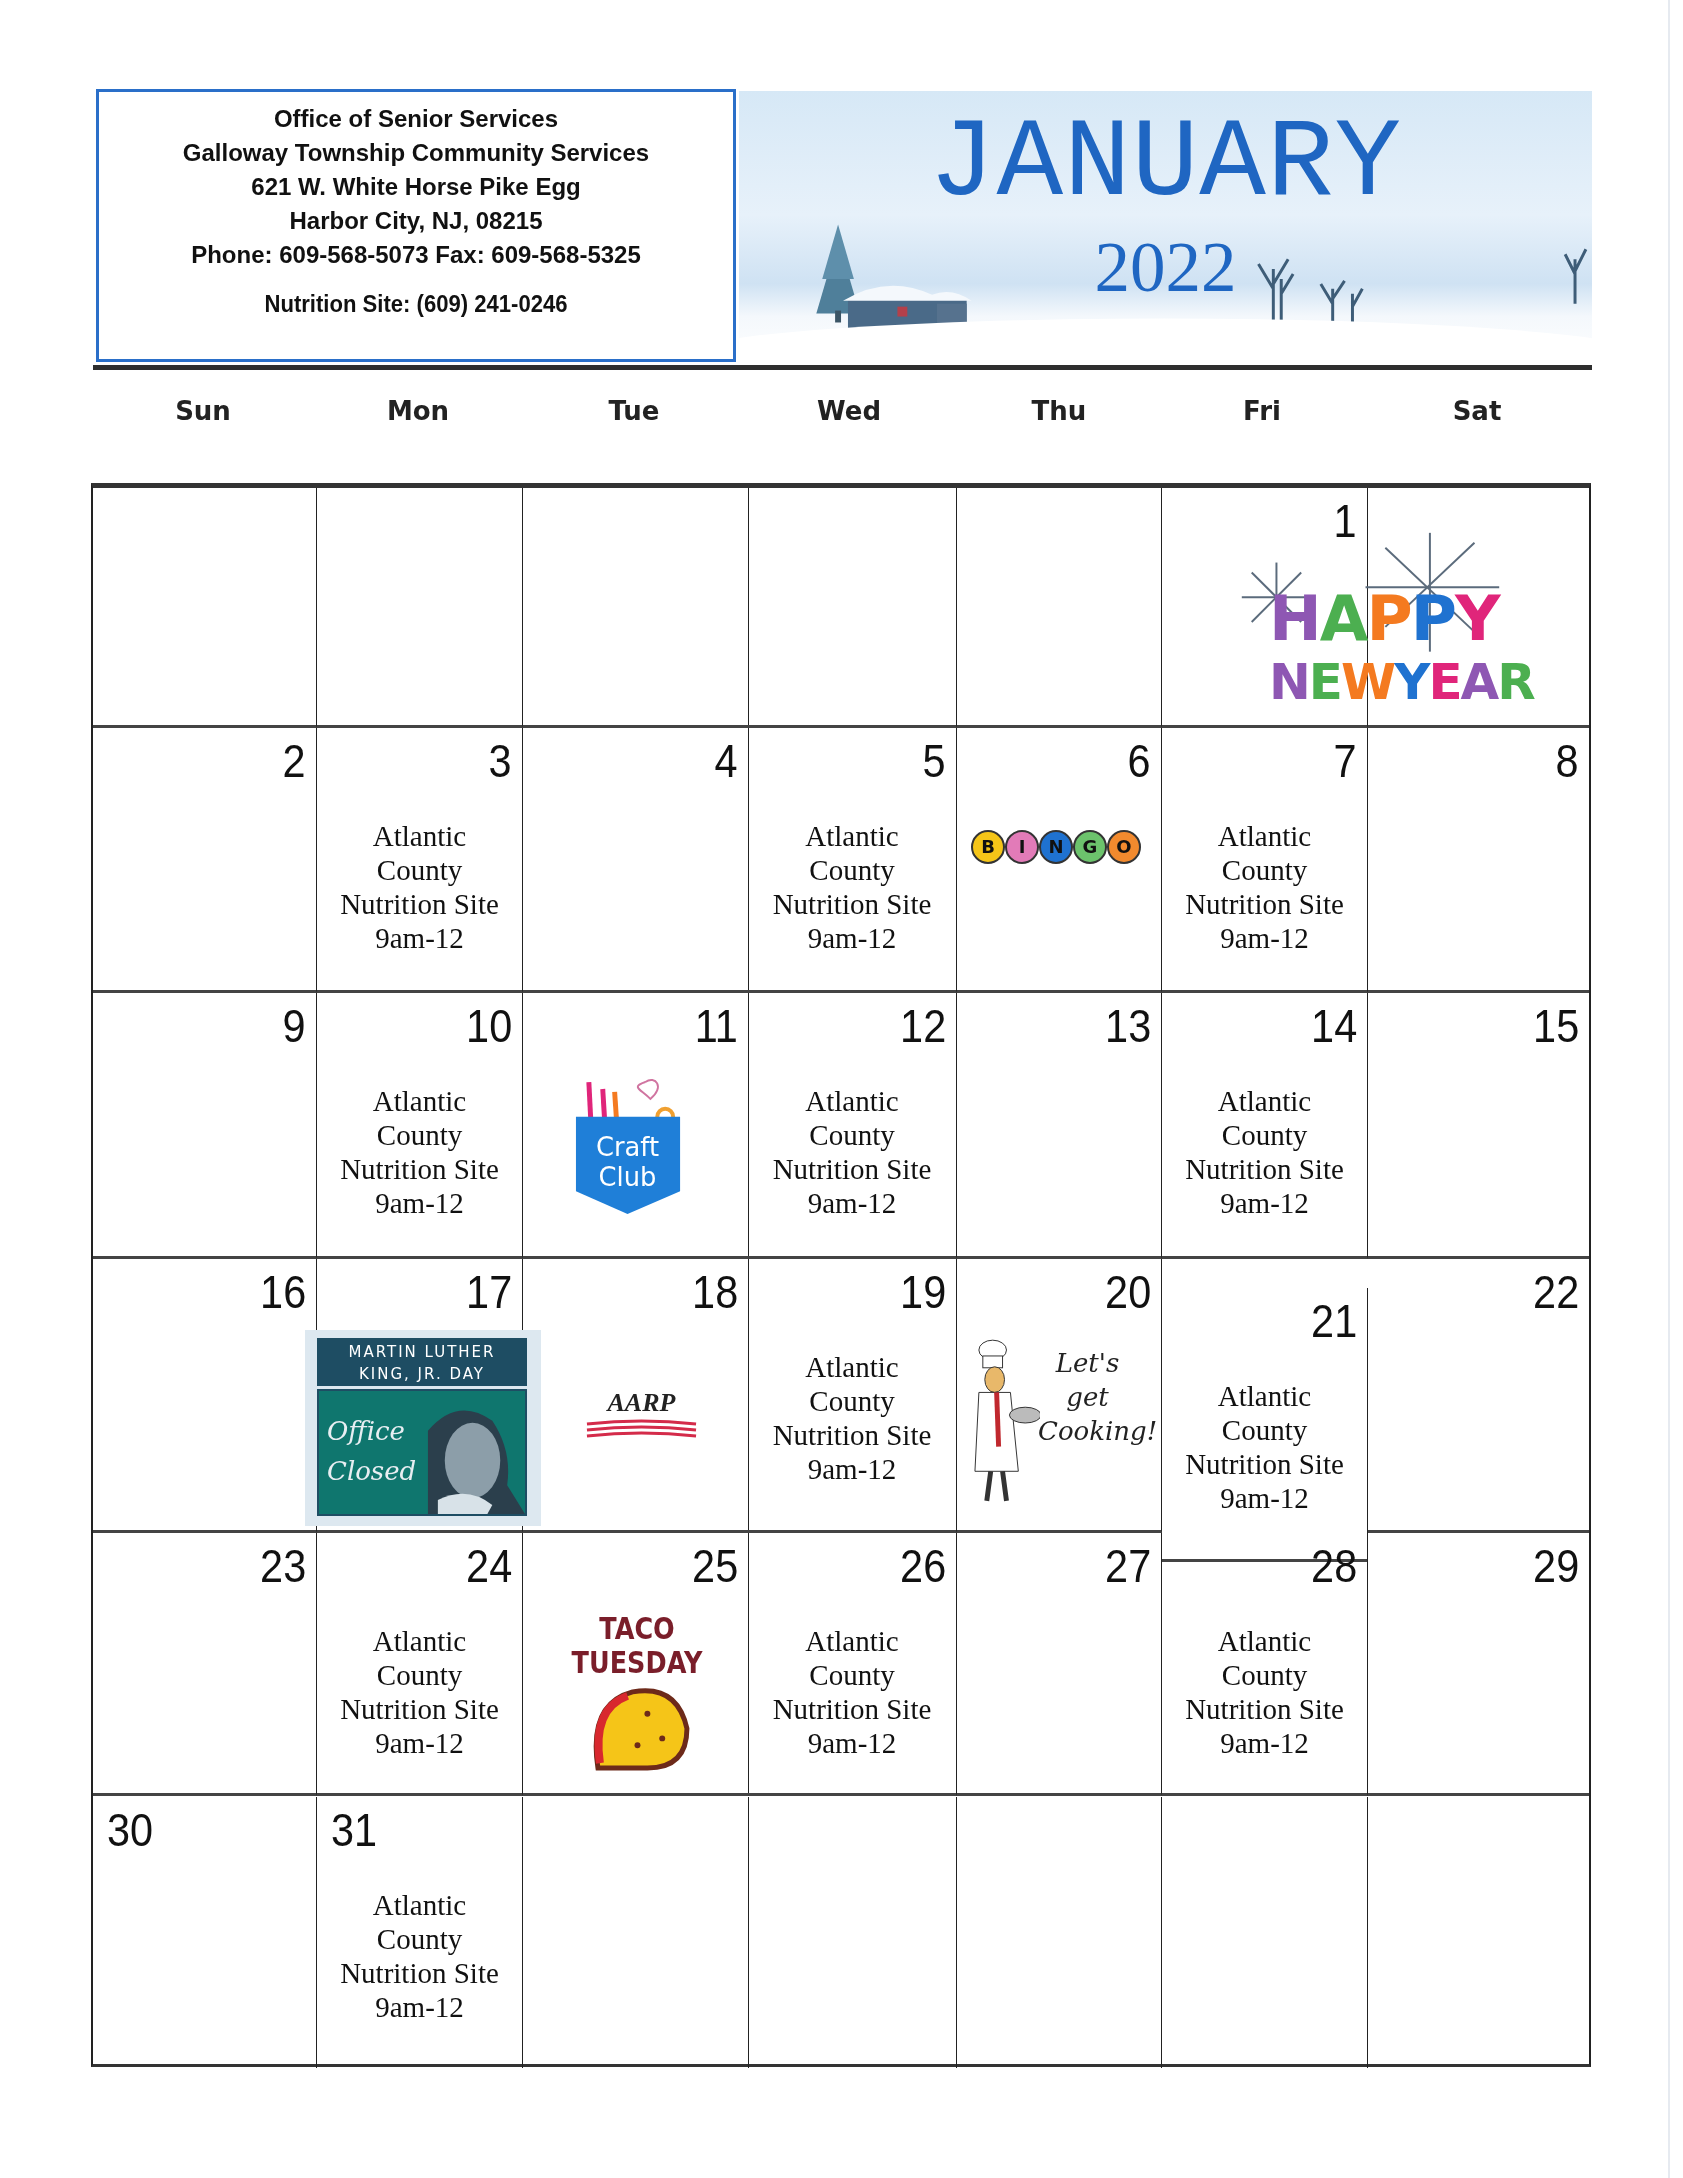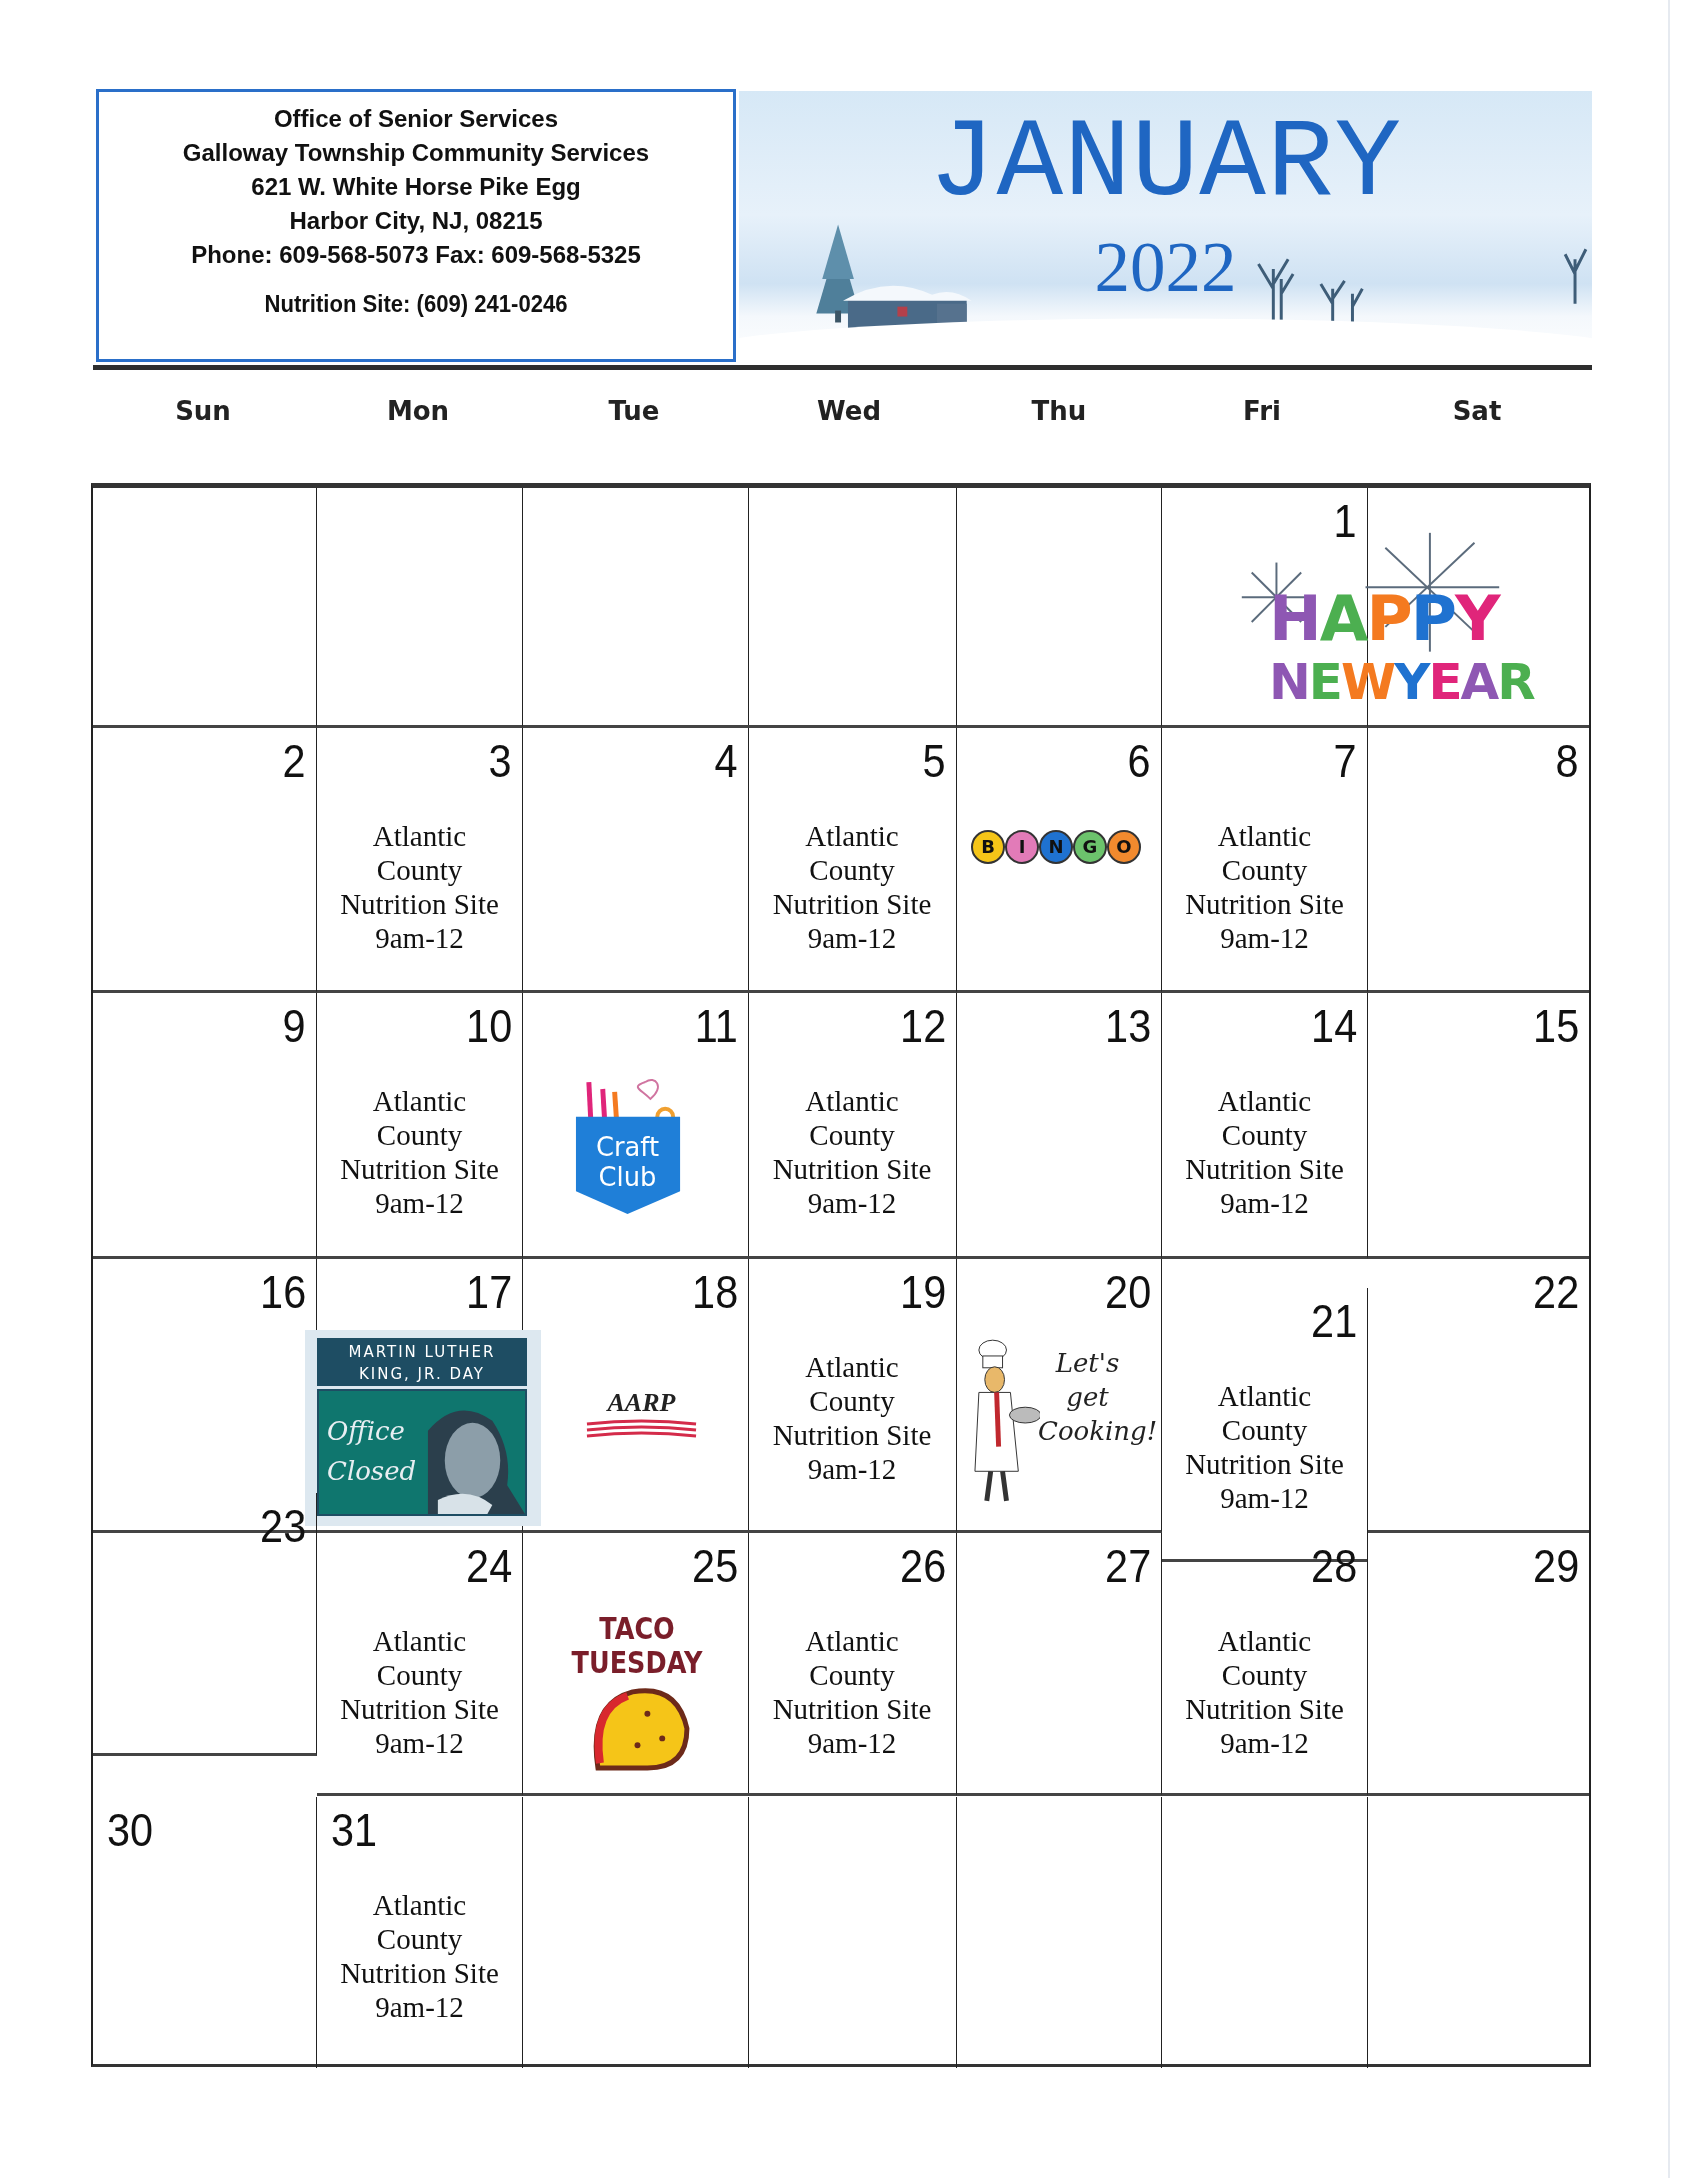--- a/index.html
+++ b/index.html
@@ -260,21 +260,21 @@
       <div class="event" style="top: 91px;">
         <div>Atlantic</div>
         <div>County</div>
         <div>Nutrition Site</div>
         <div>9am-12</div>
       </div>
     </div>
     <div class="cell" style="left: 1275px; top: 771px; width: 221px; height: 274px; border-right: none;">
       <div class="daynum">22</div>
     </div>
-    <div class="cell" style="left: 0px; top: 1005px; width: 224px; height: 263px;">
+    <div class="cell" style="left: 0px; top: 1045px; width: 224px; height: 263px;">
       <div class="daynum">23</div>
     </div>
     <div class="cell" style="left: 224px; top: 1045px; width: 206px; height: 263px;">
       <div class="daynum">24</div>
       <div class="event" style="top: 91px;">
         <div>Atlantic</div>
         <div>County</div>
         <div>Nutrition Site</div>
         <div>9am-12</div>
       </div>

